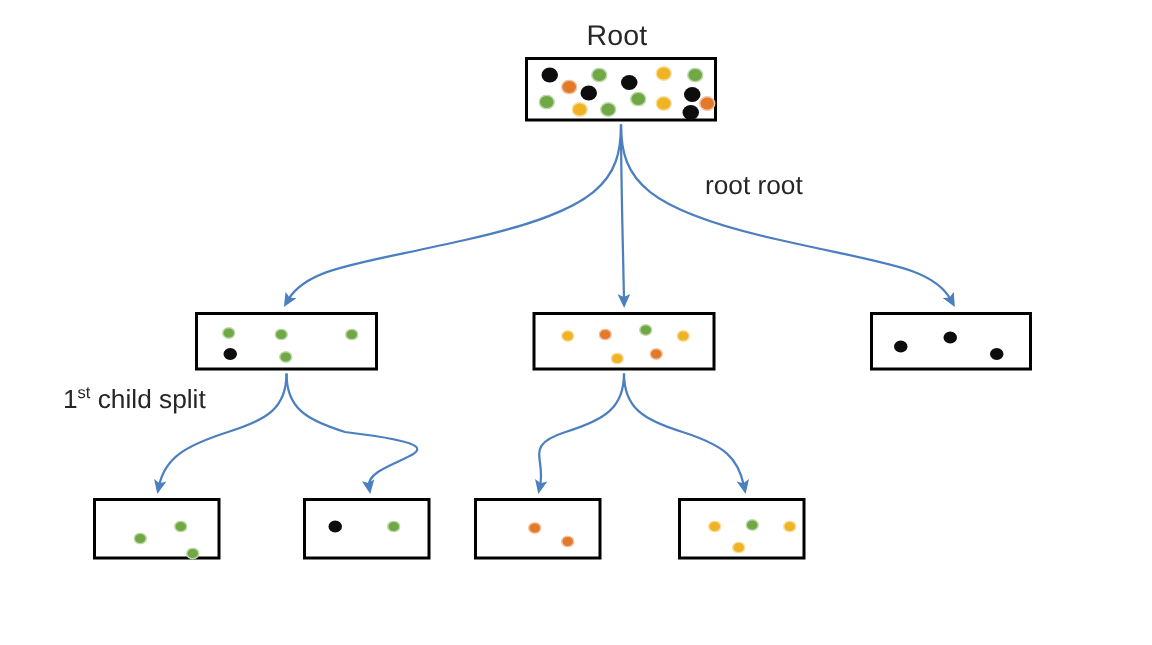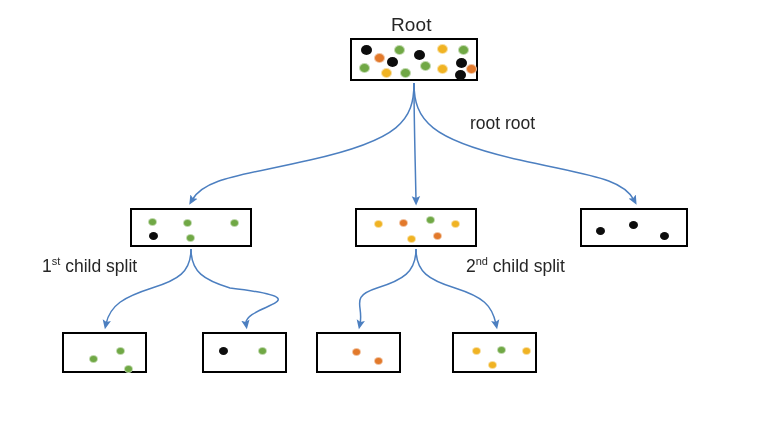--- a/index.html
+++ b/index.html
@@ -142,15 +142,14 @@
         <span class="dot" style="width: 9px; height: 8px; left: 43px; top: 12px; background: rgb(112, 168, 69); border: 1px solid rgba(255, 255, 255, 0.55);"></span>
         <span class="dot" style="width: 9px; height: 8px; left: 68px; top: 13px; background: rgb(240, 179, 35); border: 1px solid rgba(255, 255, 255, 0.55);"></span>
         <span class="dot" style="width: 9px; height: 8px; left: 34px; top: 27px; background: rgb(240, 179, 35); border: 1px solid rgba(255, 255, 255, 0.55);"></span>
       </div>
     </div>
 
   <div class="label split-label" style="left:470px; top:115px;">root root</div>
 
   <div class="label split-label" style="left:42px; top:258px;"><span>1</span><sup>st</sup><span> child split</span></div>
 
-  <div class="label split-label" style="left:466px; top:258px;"><span>2</span><sup>nd</sup><span> child split</span></div>
 
 </div>
 
 </body></html>

